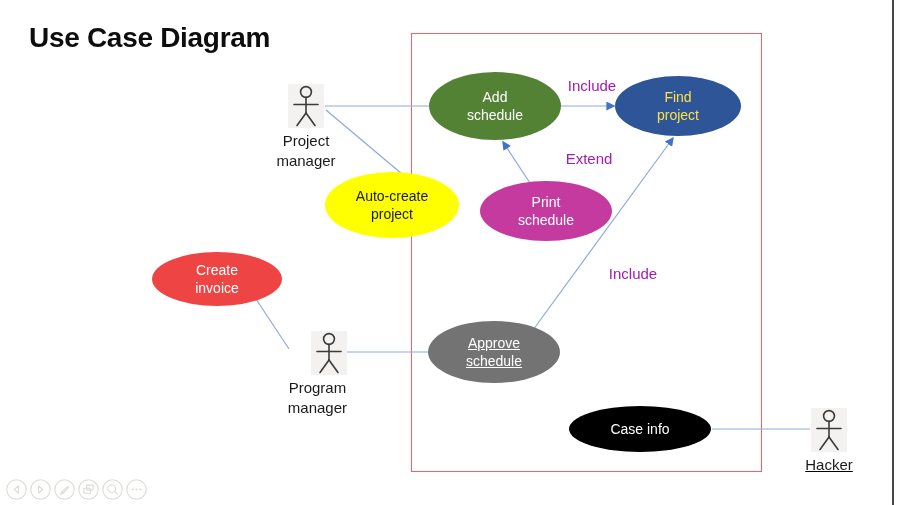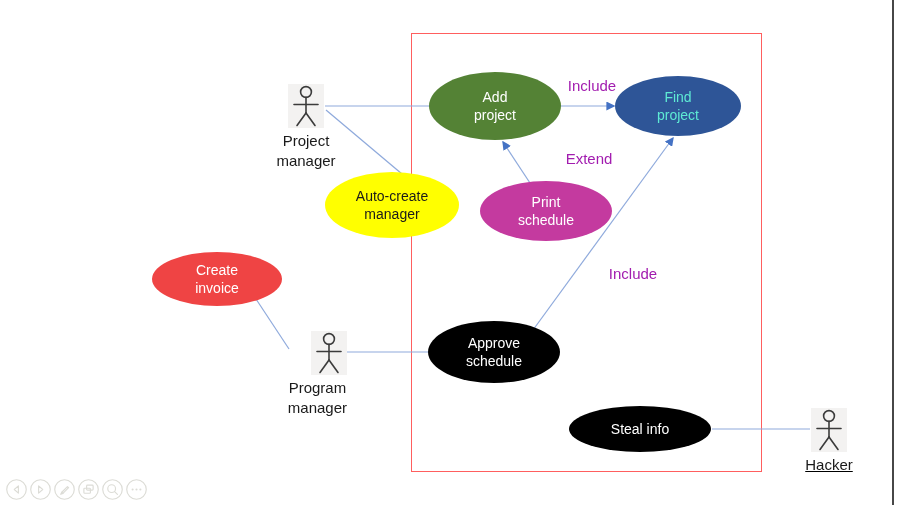--- a/index.html
+++ b/index.html
@@ -28,20 +28,21 @@
   }
   #toolbar{position:absolute;left:6px;top:479px;display:flex;gap:3px;}
   .tool{display:inline-block;width:21px;height:21px;cursor:pointer;}
   .tool svg{display:block;}
   #right-window-border{position:absolute;top:0;left:892px;width:2px;height:505px;background:#474747;}
 </style>
 </head>
 <body>
 
 <div id="screen">
+  <h1 id="page-title">Use Case Diagram</h1>
   <div id="boundary" style="left: 411px; top: 33px; width: 349px; height: 437px; border-color: rgb(255, 94, 94);"></div>
   <svg id="connectors" width="899" height="505">
     <defs>
       <marker id="arrowhead" viewBox="0 0 10 10" refX="8.5" refY="5" markerWidth="7.5" markerHeight="7.5" orient="auto">
         <path d="M0,0 L10,5 L0,10 Z" fill="#4472c4"></path>
       </marker>
     </defs>
   <line x1="325" y1="106" x2="429" y2="106" stroke="#8faadc" stroke-width="1.2"></line>
       <line x1="326" y1="110" x2="402" y2="174" stroke="#8faadc" stroke-width="1.2"></line>
       <line x1="561" y1="106" x2="614" y2="106" stroke="#8faadc" stroke-width="1.2" marker-end="url(#arrowhead)"></line>
@@ -49,32 +50,32 @@
       <line x1="533" y1="330" x2="673" y2="138" stroke="#8faadc" stroke-width="1.2" marker-end="url(#arrowhead)"></line>
       <line x1="256" y1="299" x2="289" y2="349" stroke="#8faadc" stroke-width="1.2"></line>
       <line x1="327" y1="352" x2="428" y2="352" stroke="#8faadc" stroke-width="1.2"></line>
       <line x1="712" y1="429" x2="810" y2="429" stroke="#8faadc" stroke-width="1.2"></line>
     </svg>
   <div id="nodes-layer">
       <div class="edge-label" style="left: 592px; top: 85px;">Include</div>
       <div class="edge-label" style="left: 558px; top: 158px; margin-left: 31px;">Extend</div>
       <div class="edge-label" style="left: 633px; top: 273px;">Include</div>
       <div class="usecase" style="left: 429px; top: 72px; width: 132px; height: 68px; background: rgb(84, 130, 53); color: rgb(255, 255, 255);">Add
-project</div>
-      <div class="usecase" style="left: 615px; top: 76px; width: 126px; height: 60px; background: rgb(46, 85, 151); color: #5eead4;">Find
+schedule</div>
+      <div class="usecase" style="left: 615px; top: 76px; width: 126px; height: 60px; background: rgb(46, 85, 151); color: #fde047;">Find
 project</div>
       <div class="usecase" style="left: 480px; top: 181px; width: 132px; height: 60px; background: rgb(196, 58, 159); color: rgb(255, 255, 255);">Print
 schedule</div>
       <div class="usecase" style="left: 325px; top: 172px; width: 134px; height: 66px; background: rgb(255, 255, 0); color: rgb(26, 26, 26);">Auto-create
-manager</div>
+project</div>
       <div class="usecase" style="left: 152px; top: 252px; width: 130px; height: 54px; background: #ef4444; color: rgb(255, 255, 255);">Create
 invoice</div>
-      <div class="usecase" style="left: 428px; top: 321px; width: 132px; height: 62px; background: #000000; color: rgb(255, 255, 255);">Approve
+      <div class="usecase" style="left: 428px; top: 321px; width: 132px; height: 62px; background: #737373; color: rgb(255, 255, 255); text-decoration: underline;">Approve
 schedule</div>
-      <div class="usecase" style="left: 569px; top: 406px; width: 142px; height: 46px; background: rgb(0, 0, 0); color: rgb(255, 255, 255);">Steal info</div>
+      <div class="usecase" style="left: 569px; top: 406px; width: 142px; height: 46px; background: rgb(0, 0, 0); color: rgb(255, 255, 255);">Case info</div>
       <div class="actor" style="left: 266px; top: 84px;">
         <svg class="figure" width="36" height="44" viewBox="0 0 36 44">
   <rect x="0" y="0" width="36" height="44" fill="#f3f2f1"></rect>
   <g stroke="#3b3b3b" stroke-width="1.6" fill="none" stroke-linecap="round">
     <circle cx="18" cy="8" r="5.4"></circle>
     <line x1="18" y1="13.4" x2="18" y2="29"></line>
     <line x1="6" y1="20.5" x2="30" y2="20.5"></line>
     <line x1="18" y1="29" x2="9" y2="41.5"></line>
     <line x1="18" y1="29" x2="27" y2="41.5"></line>
   </g>

